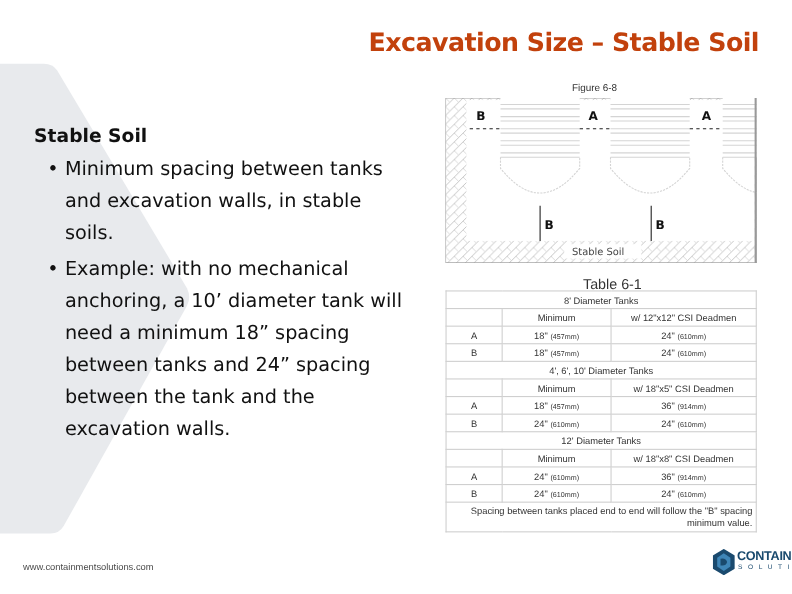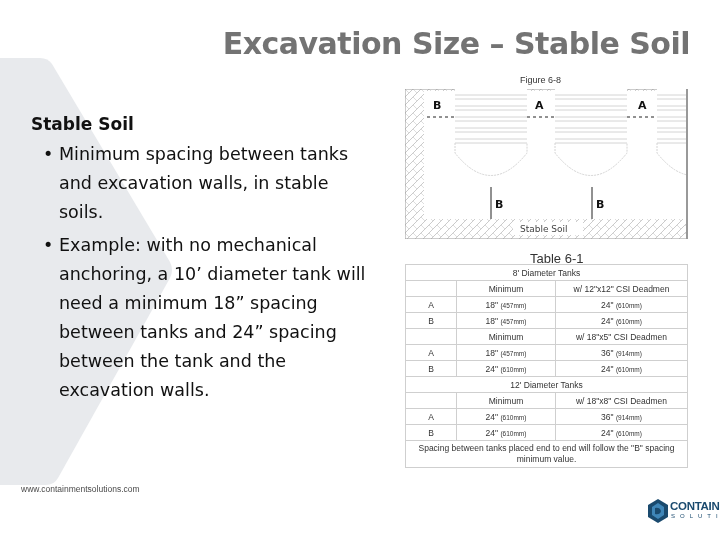--- a/index.html
+++ b/index.html
@@ -1,34 +1,34 @@
 <!DOCTYPE html>
 <html><head>
 <meta charset="utf-8">
 <style>
   html, body { margin:0; padding:0; }
   body { width:720px; height:540px; position:relative; overflow:hidden; background:#ffffff; font-family:"Liberation Sans", sans-serif; }
   .chevron { position:absolute; left:0; top:0; width:720px; height:540px; }
-  .title { position:absolute; right:30px; top:26px; font-family:"DejaVu Sans", sans-serif; font-weight:bold; font-size:30px; color:#737373; letter-spacing:-0.5px; white-space:nowrap; }
+  .title { position:absolute; right:30px; top:26px; font-family:"DejaVu Sans", sans-serif; font-weight:bold; font-size:23px; color:#c2410c; letter-spacing:-0.5px; white-space:nowrap; }
   .body-text { position:absolute; left:31px; top:114px; width:345px; color:#111; font-family:"DejaVu Sans", sans-serif; }
   .body-heading { font-weight:bold; font-size:17px; margin:0 0 6px 0; }
   .bullets { list-style:none; margin:0; padding:0; }
   .bullets li { position:relative; padding-left:28px; font-size:17.5px; line-height:29px; margin-bottom:4px; }
   .bullets li .dot { position:absolute; left:12px; top:0; }
   .fig-caption { position:absolute; left:520px; top:75px; font-size:9px; color:#333; }
   .figure { position:absolute; left:405px; top:89px; width:283px; height:150px; }
   .table-caption { position:absolute; left:530px; top:251px; font-size:13px; color:#333; }
   table.spec { position:absolute; left:405px; top:264px; width:283px; border-collapse:collapse; font-size:8.5px; color:#333;padding-left:48px; }
   table.spec td { border:1px solid #cfcfcf; height:15px; padding:0; text-align:center; }
   table.spec td.lbl { width:50px; }
   table.spec td.mid { width:98px; }
   table.spec td.grp { background:#fff; }
   table.spec .mm { font-size:6.5px; }
-  table.spec td.note { text-align:center; padding:2px 3px; line-height:11px; height:22px; }
-  .footer-url { position:absolute; left:21px; top:484px; font-size:8.5px; color:#4a4a4a;text-align:center; }
+  table.spec td.note { text-align:right; padding:2px 3px; line-height:11px; height:22px; }
+  .footer-url { position:absolute; left:21px; top:510px; font-size:8.5px; color:#4a4a4a;text-align:center; }
   .logo { position:absolute; left:601px; top:498px; width:110px; height:26px;margin-left:47px; }
   .logo-word1 { position:absolute; left:22px; top:2px; font-weight:bold; font-size:11.5px; color:#1a4a6e; letter-spacing:-0.3px; }
   .logo-word2 { position:absolute; left:23px; top:15px; font-size:6px; color:#1a4a6e; letter-spacing:5px; }
 </style>
 </head>
 <body>
 
 <svg class="chevron" viewBox="0 0 720 540">
   <path d="M0 58 L40 58 Q48 58 52 64 L170 262 Q174 270 170 278 L58 478 Q54 485 46 485 L0 485 Z" fill="#e8eaed"></path>
 </svg>
@@ -119,20 +119,23 @@
       <td class="mid"><span>18"</span> <span class="mm">(457mm)</span></td>
       <td><span>24"</span> <span class="mm">(610mm)</span></td>
     </tr>
     <tr>
       <td class="lbl">B</td>
       <td class="mid"><span>18"</span> <span class="mm">(457mm)</span></td>
       <td><span>24"</span> <span class="mm">(610mm)</span></td>
     </tr>
 
     <tr>
+        <td class="grp" colspan="3">4', 6', 10' Diameter Tanks</td>
+      </tr>
+    <tr>
       <td class="lbl"></td>
       <td class="mid">Minimum</td>
       <td>w/ 18"x5" CSI Deadmen</td>
     </tr>
     <tr>
       <td class="lbl">A</td>
       <td class="mid"><span>18"</span> <span class="mm">(457mm)</span></td>
       <td><span>36"</span> <span class="mm">(914mm)</span></td>
     </tr>
     <tr>

